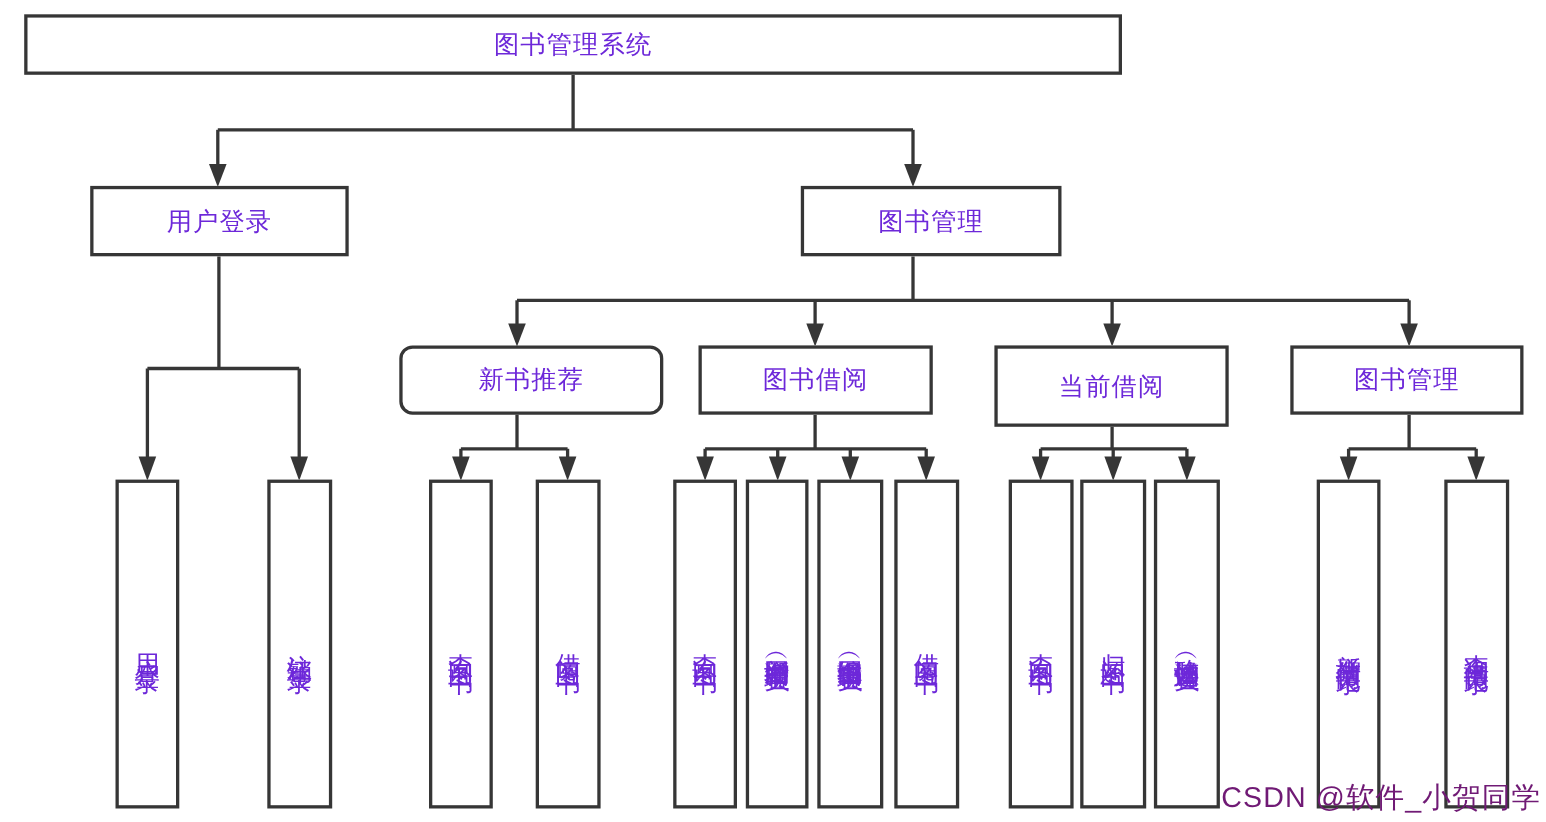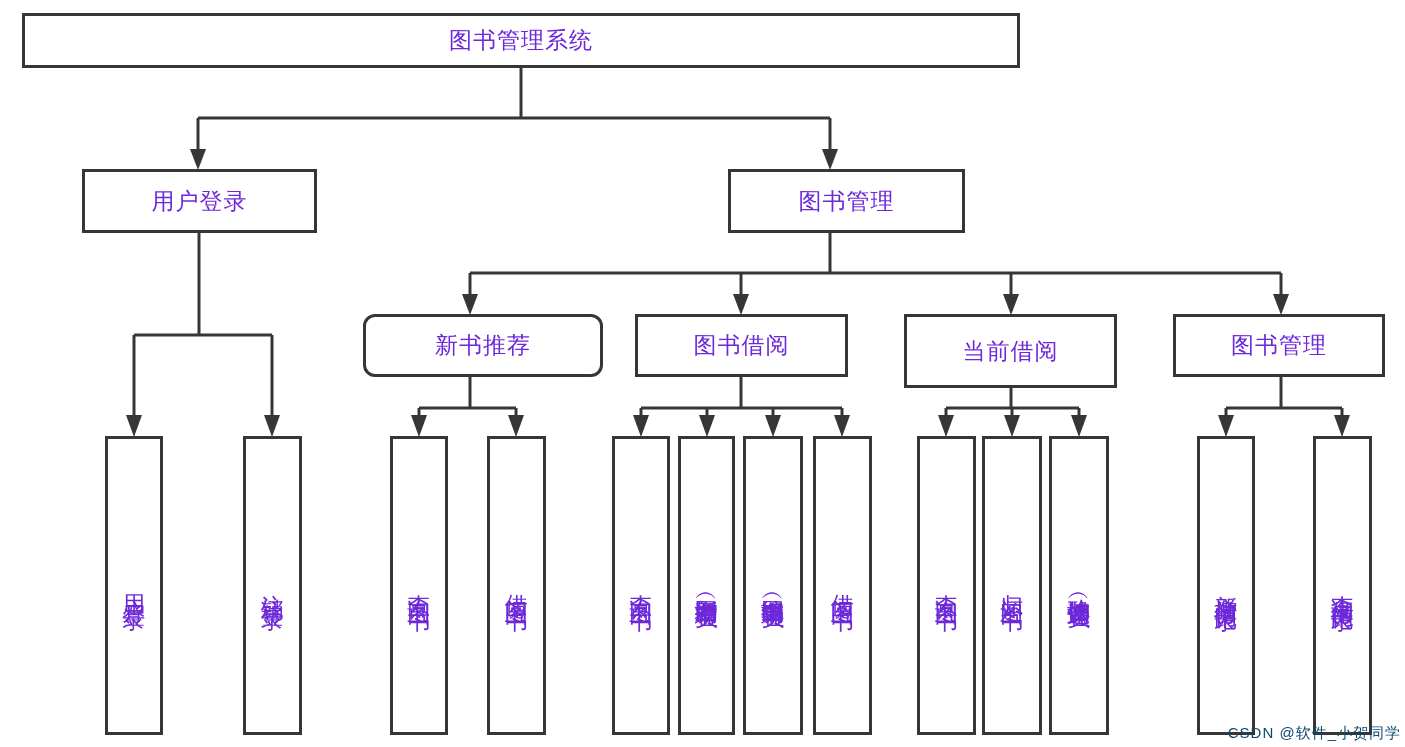--- a/index.html
+++ b/index.html
@@ -25,22 +25,22 @@
     writing-mode:vertical-rl;
     text-orientation:mixed;
     font-size:23px;
     letter-spacing:5px;
     line-height:1.15;
     white-space:nowrap;
   }
   #watermark{
     position:absolute;
     right:4px;bottom:4px;
-    font-size:15px;
-    color:#0c4a6e;
+    font-size:26px;
+    color:#701a75;
     letter-spacing:1px;
     z-index:2;
     white-space:nowrap;
   }
 </style>
 </head>
 <body>
 
 <div id="stage">
 

